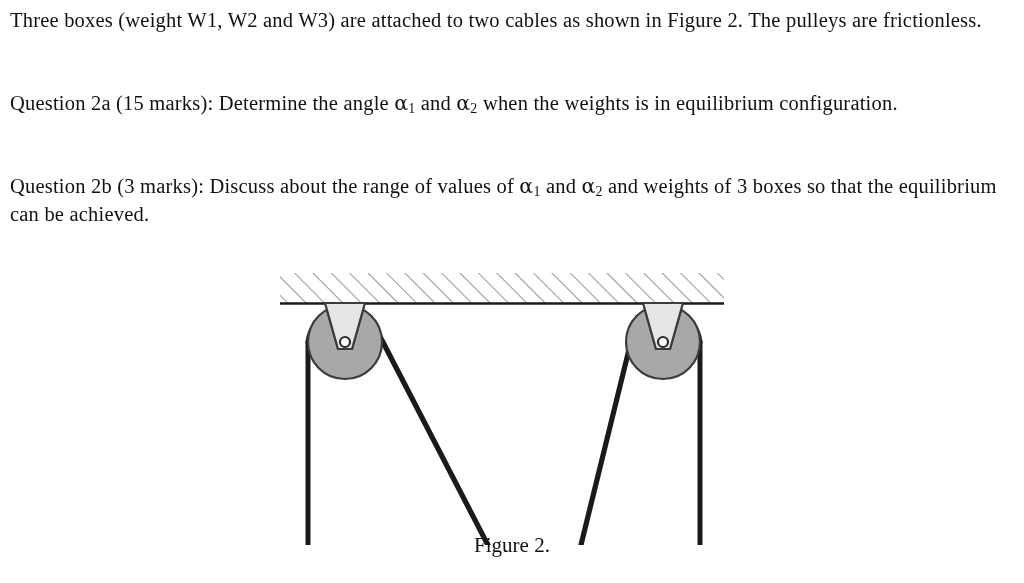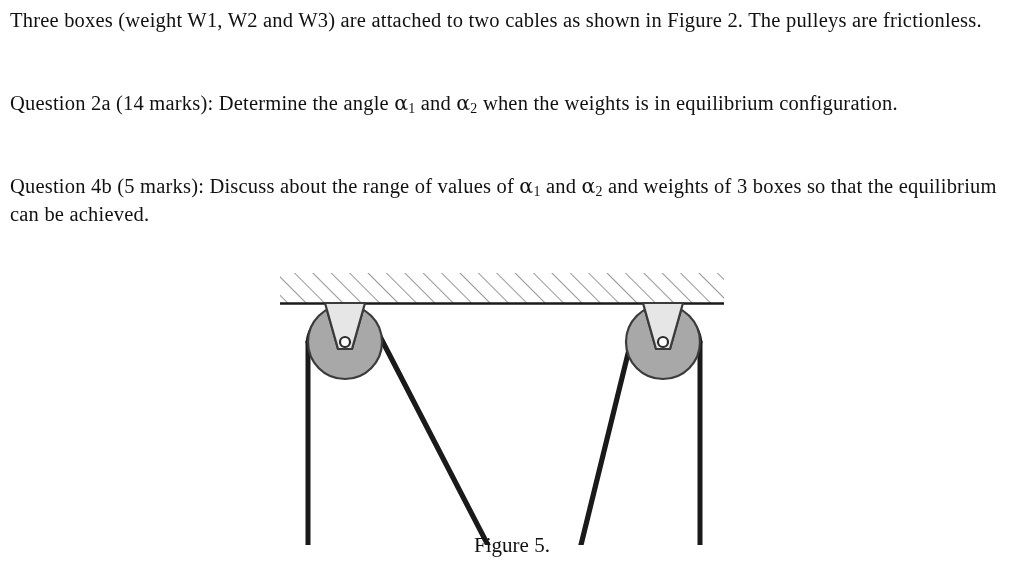--- a/index.html
+++ b/index.html
@@ -67,23 +67,23 @@
     color: #111111;
   }
 </style>
 </head>
 <body>
 
 <div id="page">
 
   <div class="prose" id="para-intro"><span>Three boxes (weight W1, W2 and W3) are attached to two cables as shown in Figure 2. The pulleys are frictionless.</span></div>
 
-  <div class="prose" id="para-q2a"><span>Question 2a (14 marks): Determine the angle </span><span><span class="alpha">α</span><sub>1</sub></span><span> and </span><span><span class="alpha">α</span><sub>2</sub></span><span> when the weights is in equilibrium configuration.</span></div>
+  <div class="prose" id="para-q2a"><span>Question 2a (15 marks): Determine the angle </span><span><span class="alpha">α</span><sub>1</sub></span><span> and </span><span><span class="alpha">α</span><sub>2</sub></span><span> when the weights is in equilibrium configuration.</span></div>
 
-  <div class="prose" id="para-q2b"><span>Question 4b (5 marks): Discuss about the range of values of </span><span><span class="alpha">α</span><sub>1</sub></span><span> and </span><span><span class="alpha">α</span><sub>2</sub></span><span> and weights of 3 boxes so that the equilibrium can be achieved.</span></div>
+  <div class="prose" id="para-q2b"><span>Question 2b (3 marks): Discuss about the range of values of </span><span><span class="alpha">α</span><sub>1</sub></span><span> and </span><span><span class="alpha">α</span><sub>2</sub></span><span> and weights of 3 boxes so that the equilibrium can be achieved.</span></div>
 
   <div id="figure-area">
     <svg id="figure-svg" width="1024" height="290" viewBox="0 0 1024 290" xmlns="http://www.w3.org/2000/svg">
       <defs>
         <pattern id="ceilHatch" width="13" height="13" patternUnits="userSpaceOnUse" patternTransform="rotate(-45)">
           <line x1="0" y1="0" x2="0" y2="13" stroke="#9a9a9a" stroke-width="2.1"></line>
         </pattern>
         <clipPath id="wheelClipL">
           <circle cx="345" cy="87" r="37"></circle>
         </clipPath>
@@ -175,15 +175,15 @@
           <tspan>W</tspan><tspan dy="7" font-size="16" font-style="normal">3</tspan>
         </text>
 
         <text x="669" y="493" font-size="24" font-style="italic" text-anchor="end">
           <tspan>W</tspan><tspan dy="7" font-size="16" font-style="normal">2</tspan>
         </text>
       </g>
     </svg>
   </div>
 
-  <div id="figure-caption">Figure 5.</div>
+  <div id="figure-caption">Figure 2.</div>
 
 </div>
 
 </body></html>

